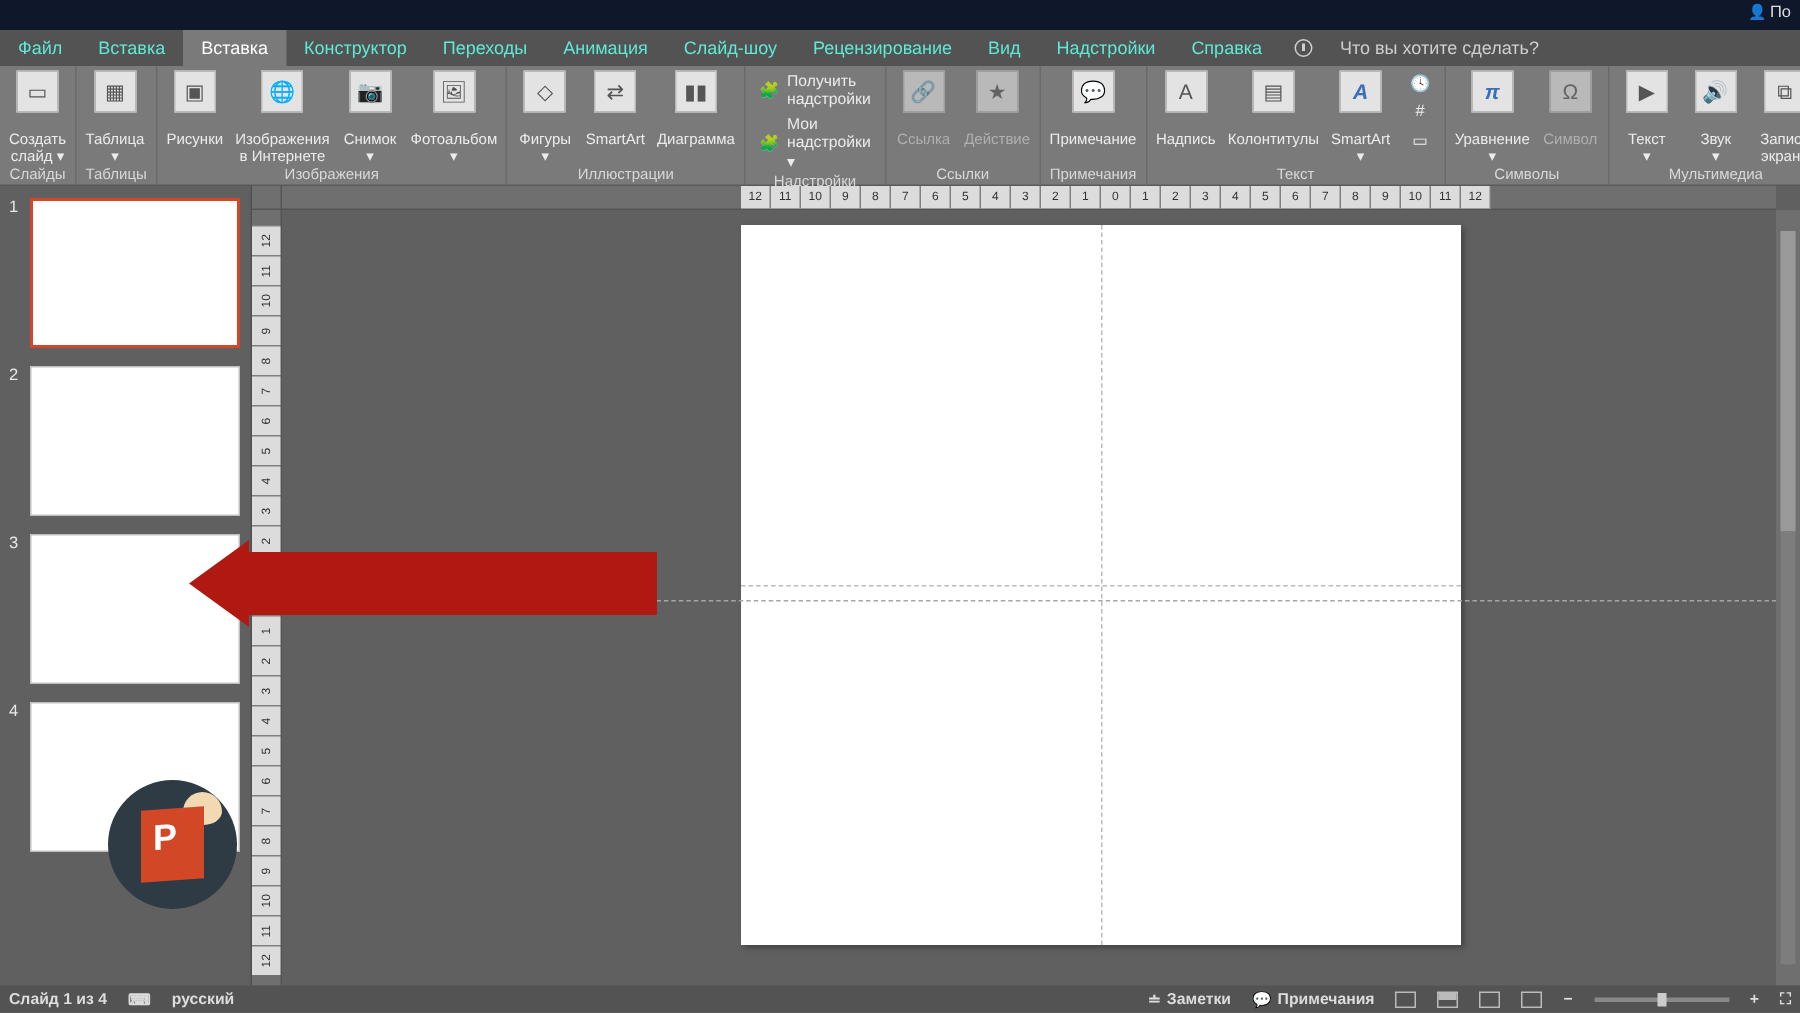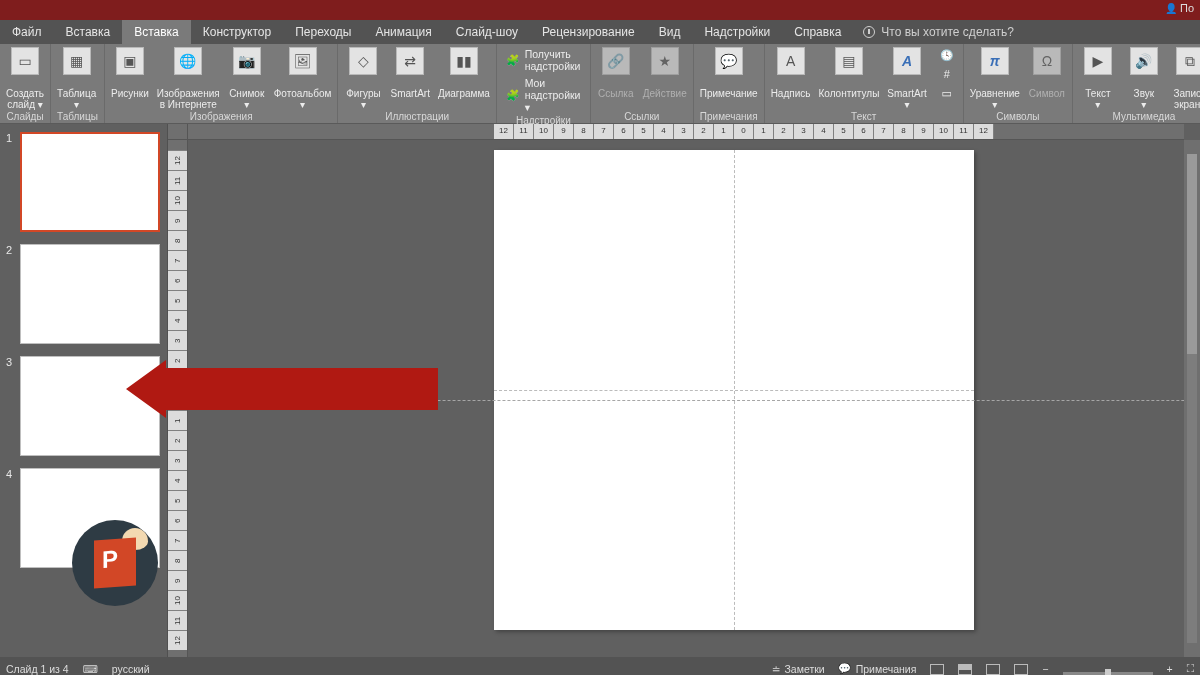--- a/index.html
+++ b/index.html
@@ -1,25 +1,25 @@
 <!DOCTYPE html>
 <html><head>
 <meta charset="utf-8">
 <style>
 * { margin: 0; padding: 0; box-sizing: border-box; font-family: "Segoe UI", Arial, sans-serif; }
 body { width: 1200px; height: 675px; background: #606060; overflow: hidden; position: relative; }
 
-.titlebar { height: 20px; background: #7f1d1d; position: relative; }
+.titlebar { height: 20px; background: #0f172a; position: relative; }
 .titlebar .account { position: absolute; right: 6px; top: 2px; color: #ddd; font-size: 11px; }
 .titlebar .account::before { content: "👤"; font-size: 10px; margin-right: 2px; }
 
 .menubar { height: 24px; background: #535353; display: flex; align-items: center; }
-.menubar .tab { padding: 0 12px; height: 24px; line-height: 24px; color: #e5e5e5; font-size: 12px; cursor: pointer; }
+.menubar .tab { padding: 0 12px; height: 24px; line-height: 24px; color: #5eead4; font-size: 12px; cursor: pointer; }
 .menubar .tab.active { background: #7a7a7a; color: #fff; }
-.menubar .tell { margin-left: 10px; color: #cfcfcf; font-size: 12px; display: flex; align-items: center; gap: 6px; }
+.menubar .tell { margin-left: 10px; color: #cfcfcf; font-size: 12px; display: flex; align-items: center; gap: 18px; }
 .menubar .tell .bulb { width: 12px; height: 12px; border: 1px solid #cfcfcf; border-radius: 50%; position: relative; }
 .menubar .tell .bulb::after { content: ""; position: absolute; left: 4px; top: 2px; width: 2px; height: 5px; background: #cfcfcf; }
 
 .ribbon { height: 80px; background: #7a7a7a; border-bottom: 1px solid #5a5a5a; display: flex; }
 .group { border-right: 1px solid #6a6a6a; padding: 3px 6px 1px 6px; display: flex; flex-direction: column; }
 .group-items { flex: 1; display: flex; align-items: flex-start; gap: 8px; }
 .group-label { font-size: 10px; color: #d8d8d8; text-align: center; padding-top: 1px; }
 .btn-v { display: flex; flex-direction: column; align-items: center; gap: 2px; cursor: pointer; min-width: 38px; }
 .btn-v .ico { width: 28px; height: 28px; background: #e3e3e3; border: 1px solid #b9b9b9; display: flex; align-items: center; justify-content: center; font-size: 14px; color: #555; }
 .btn-v .lbl { font-size: 10px; color: #ececec; text-align: center; line-height: 11px; white-space: pre-line; margin-top: 11px; }
@@ -59,21 +59,21 @@
 .scroll-v .thumb-bar { position: absolute; top: 14px; left: 3px; right: 3px; height: 200px; background: #9a9a9a; }
 
 .arrow-anno { position: absolute; left: 126px; top: 360px; width: 312px; height: 58px; z-index: 50; }
 .arrow-anno svg { width: 100%; height: 100%; }
 
 .logo-anno { position: absolute; left: 72px; top: 520px; width: 86px; height: 86px; border-radius: 50%; background: #2e3b44; z-index: 60; display: flex; align-items: center; justify-content: center; overflow: hidden; }
 .logo-anno .pp { width: 42px; height: 48px; background: #d24726; position: relative; transform: skewY(-4deg); }
 .logo-anno .pp::after { content: "P"; position: absolute; left: 8px; top: 6px; color: #fff; font-weight: bold; font-size: 24px; font-family: Arial; }
 .logo-anno .pal { position: absolute; right: 10px; top: 8px; width: 26px; height: 22px; background: #f3d9b1; border-radius: 50% 50% 50% 50% / 60% 60% 40% 40%; }
 
-.statusbar { position: absolute; left: 0; right: 0; bottom: 0; height: 18px; background: #535353; display: flex; align-items: flex-end; color: #ddd; font-size: 10.5px; padding: 0 6px; gap: 14px; }
+.statusbar { position: absolute; left: 0; right: 0; bottom: 0; height: 18px; background: #535353; display: flex; align-items: center; color: #ddd; font-size: 10.5px; padding: 0 6px; gap: 14px; font-weight: bold; }
 .statusbar .spacer { flex: 1; }
 .statusbar .sbtn { cursor: pointer; display: inline-flex; align-items: center; gap: 4px; }
 .statusbar .zoom-track { width: 90px; height: 3px; background: #888; position: relative; }
 .statusbar .zoom-track .knob { position: absolute; left: 42px; top: -3px; width: 6px; height: 9px; background: #ccc; }
 .statusbar .vico { width: 14px; height: 11px; border: 1px solid #bbb; display: inline-block; }
 </style>
 </head>
 <body>
 
 <div class="titlebar">

